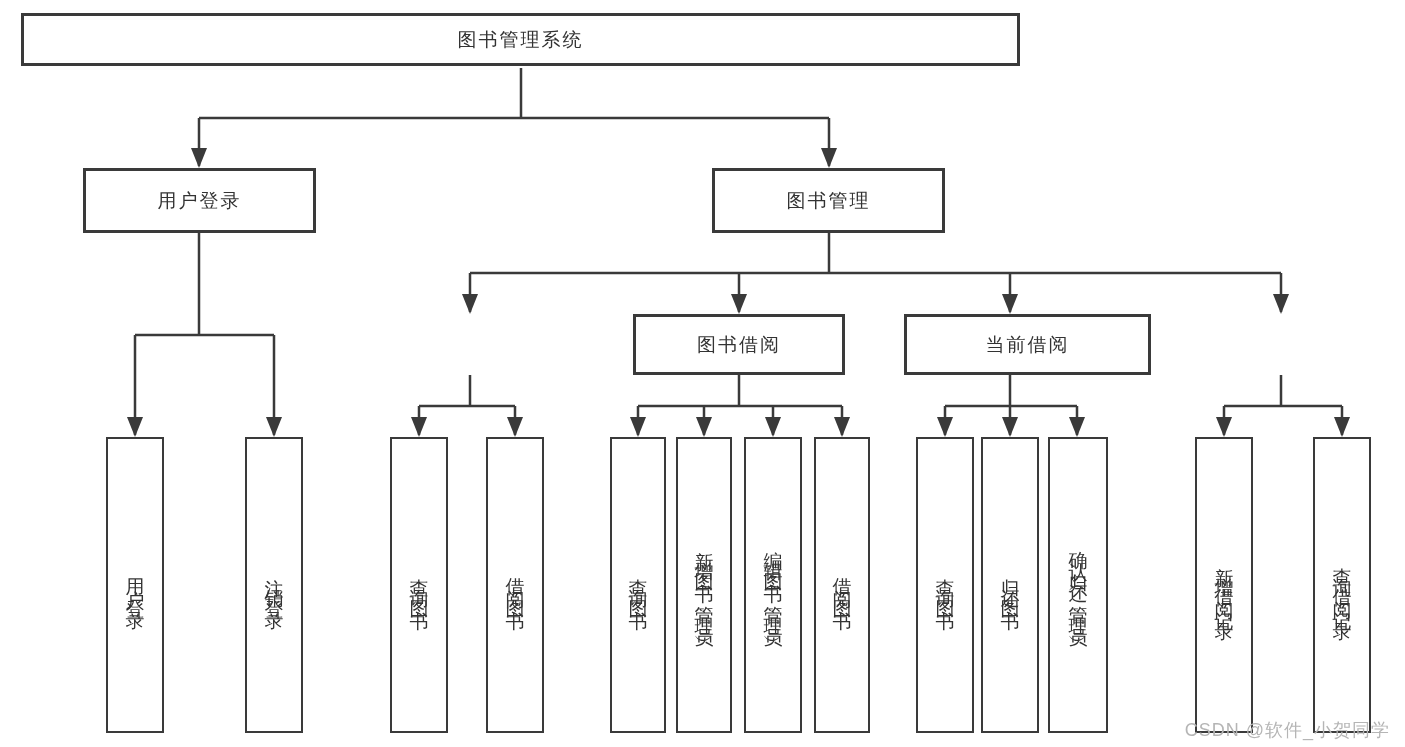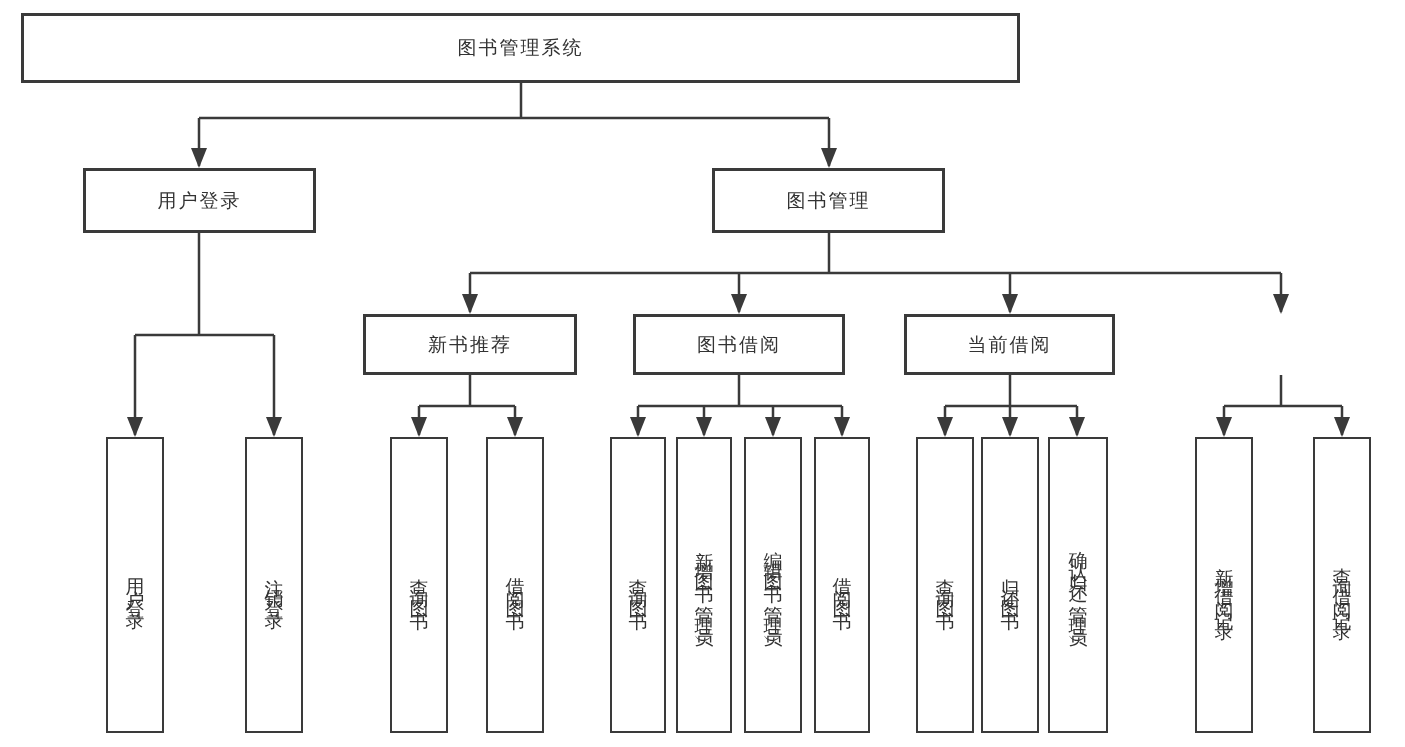--- a/index.html
+++ b/index.html
@@ -31,28 +31,28 @@
   }
   .leaf span{
     writing-mode:vertical-rl;
     text-orientation:mixed;
     font-size:19px;
     color:#333333;
     letter-spacing:11px;
     white-space:nowrap;
   }
   
-  .n-root{left:21px;top:13px;width:999px;height:70px;}
+  .n-root{left:21px;top:13px;width:999px;height:53px;}
   
   .n-userlogin{left:83px;top:168px;width:233px;height:65px;}
   .n-bookmgmt{left:712px;top:168px;width:233px;height:65px;text-align:center;}
   
   .n-newbook{left:363px;top:314px;width:214px;height:61px;}
   .n-bookborrow{left:633px;top:314px;width:212px;height:61px;}
-  .n-currentborrow{left:904px;top:314px;width:211px;height:61px;}
+  .n-currentborrow{left:904px;top:314px;width:247px;height:61px;}
   .n-borrowrecord{left:1174px;top:314px;width:214px;height:61px;}
   
   .leaf{top:437px;height:296px;}
   .lf-a1{left:106px;width:58px;}
   .lf-a2{left:245px;width:58px;}
   .lf-b1{left:390px;width:58px;}
   .lf-b2{left:486px;width:58px;}
   .lf-c1{left:610px;width:56px;}
   .lf-c2{left:676px;width:56px;}
   .lf-c3{left:744px;width:58px;}
@@ -120,21 +120,20 @@
       <polygon points="1216,417 1232,417 1224,437"></polygon>
       <polygon points="1334,417 1350,417 1342,437"></polygon>
     </g>
   </svg>
 
   <div class="node n-root">图书管理系统</div>
 
   <div class="node n-userlogin">用户登录</div>
   <div class="node n-bookmgmt">图书管理</div>
 
-  <div class="node n-newbook">新书推荐</div>
   <div class="node n-bookborrow">图书借阅</div>
   <div class="node n-currentborrow">当前借阅</div>
 
   <div class="leaf lf-a1">
     <span>用户登录</span>
   </div>
   <div class="leaf lf-a2">
     <span>注销登录</span>
   </div>
 
@@ -168,14 +167,15 @@
     <span>确认归还（管理员）</span>
   </div>
 
   <div class="leaf lf-e1">
     <span>新增借阅记录</span>
   </div>
   <div class="leaf lf-e2">
     <span>查询借阅记录</span>
   </div>
 
+  <div id="watermark">CSDN @软件_小贺同学</div>
 
 </div>
 
 </body></html>

